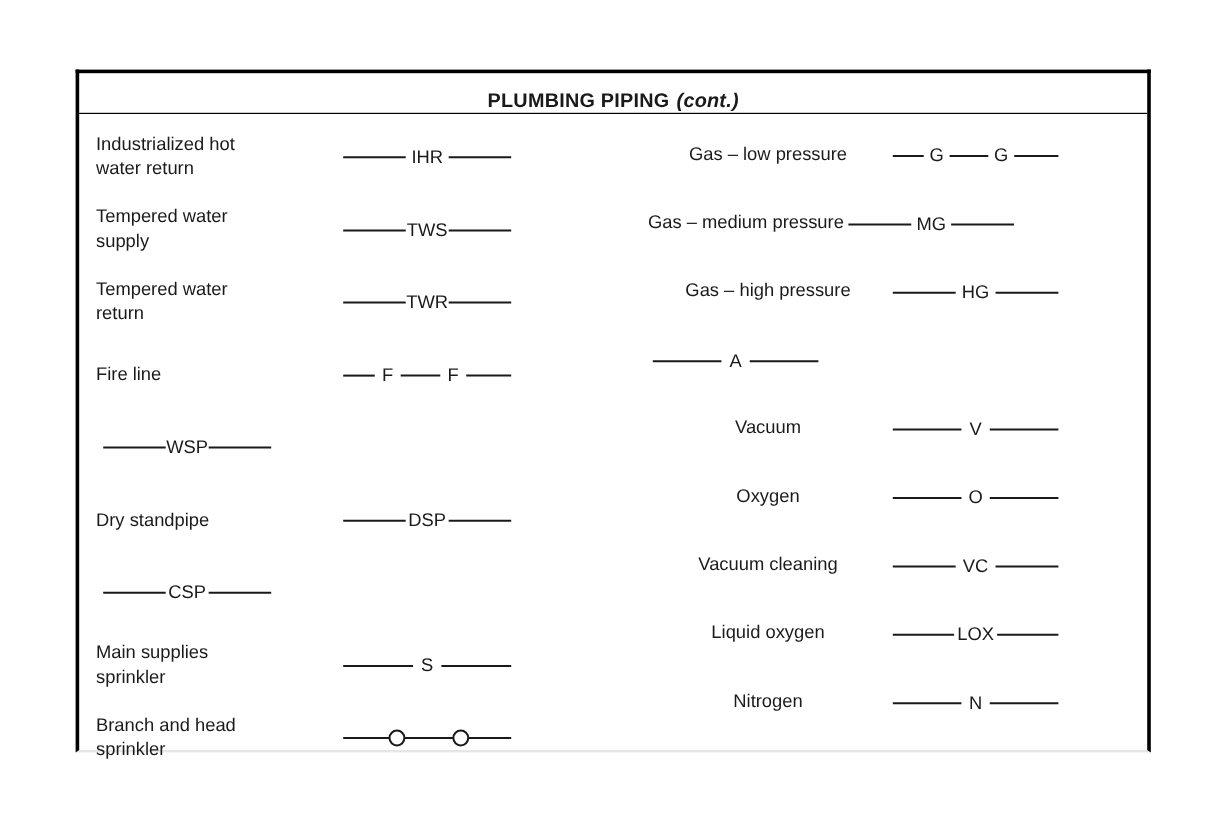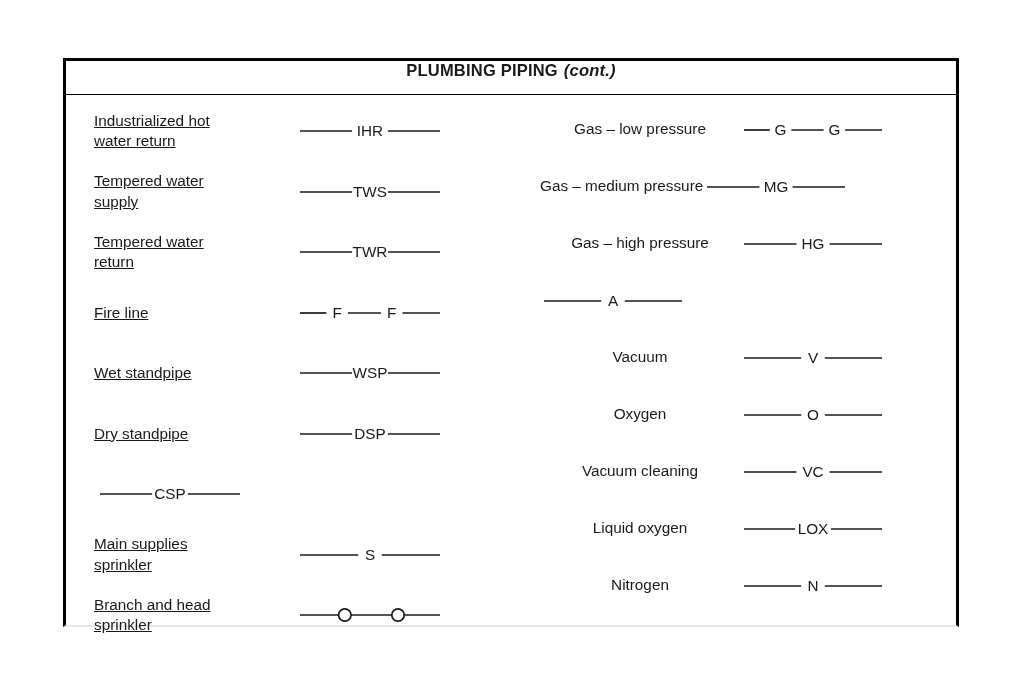--- a/index.html
+++ b/index.html
@@ -36,21 +36,21 @@
     border-bottom: 2px solid #e6e6e6;
     box-sizing: border-box;
     background: #ffffff;
   }
 
   
   .title-bar {
     height: 34px;
     border-bottom: 1.5px solid #000000;
     display: flex;
-    align-items: flex-start;
+    align-items: flex-end;
     justify-content: center;
     box-sizing: border-box;
   }
   .title-text {
     font-size: 16.5px;
     font-weight: bold;
     letter-spacing: 0.2px;
     white-space: nowrap;
   }
   .title-cont {
@@ -64,21 +64,21 @@
     position: relative;
     display: flex;
     height: 532px;
     padding-top: 6px;
     box-sizing: border-box;
   }
   .column {
     position: relative;
     box-sizing: border-box;
   }
-  .column-left  { width: 452px; padding-left: 28px; text-decoration: underline; }
+  .column-left  { width: 452px; padding-left: 14px; }
   .column-right { width: 438px; padding-left: 22px; }
 
   
   .row {
     position: relative;
     display: flex;
     align-items: center;
     box-sizing: border-box;
   }
   .column-left  .row { height: 60.5px; }
@@ -182,21 +182,20 @@
               <svg width="140" height="30" viewBox="0 0 140 30">
                 <line x1="0" x2="26.3" y1="15" y2="15" class="sym-line"></line>
                 <text x="37.1" y="15.5" class="sym-text">F</text>
                 <line x1="47.9" x2="80.9" y1="15" y2="15" class="sym-line"></line>
                 <text x="91.7" y="15.5" class="sym-text">F</text>
                 <line x1="102.5" x2="140" y1="15" y2="15" class="sym-line"></line>
               </svg>
             </div>
           </div>
           <div class="row">
-            <div class="row-label">Wet standpipe</div>
             <div class="symbol">
               <svg width="140" height="30" viewBox="0 0 140 30">
                 <line x1="0" x2="52.1" y1="15" y2="15" class="sym-line"></line>
                 <text x="70" y="15.5" class="sym-text">WSP</text>
                 <line x1="87.9" x2="140" y1="15" y2="15" class="sym-line"></line>
               </svg>
             </div>
           </div>
           <div class="row">
             <div class="row-label">Dry standpipe</div>

